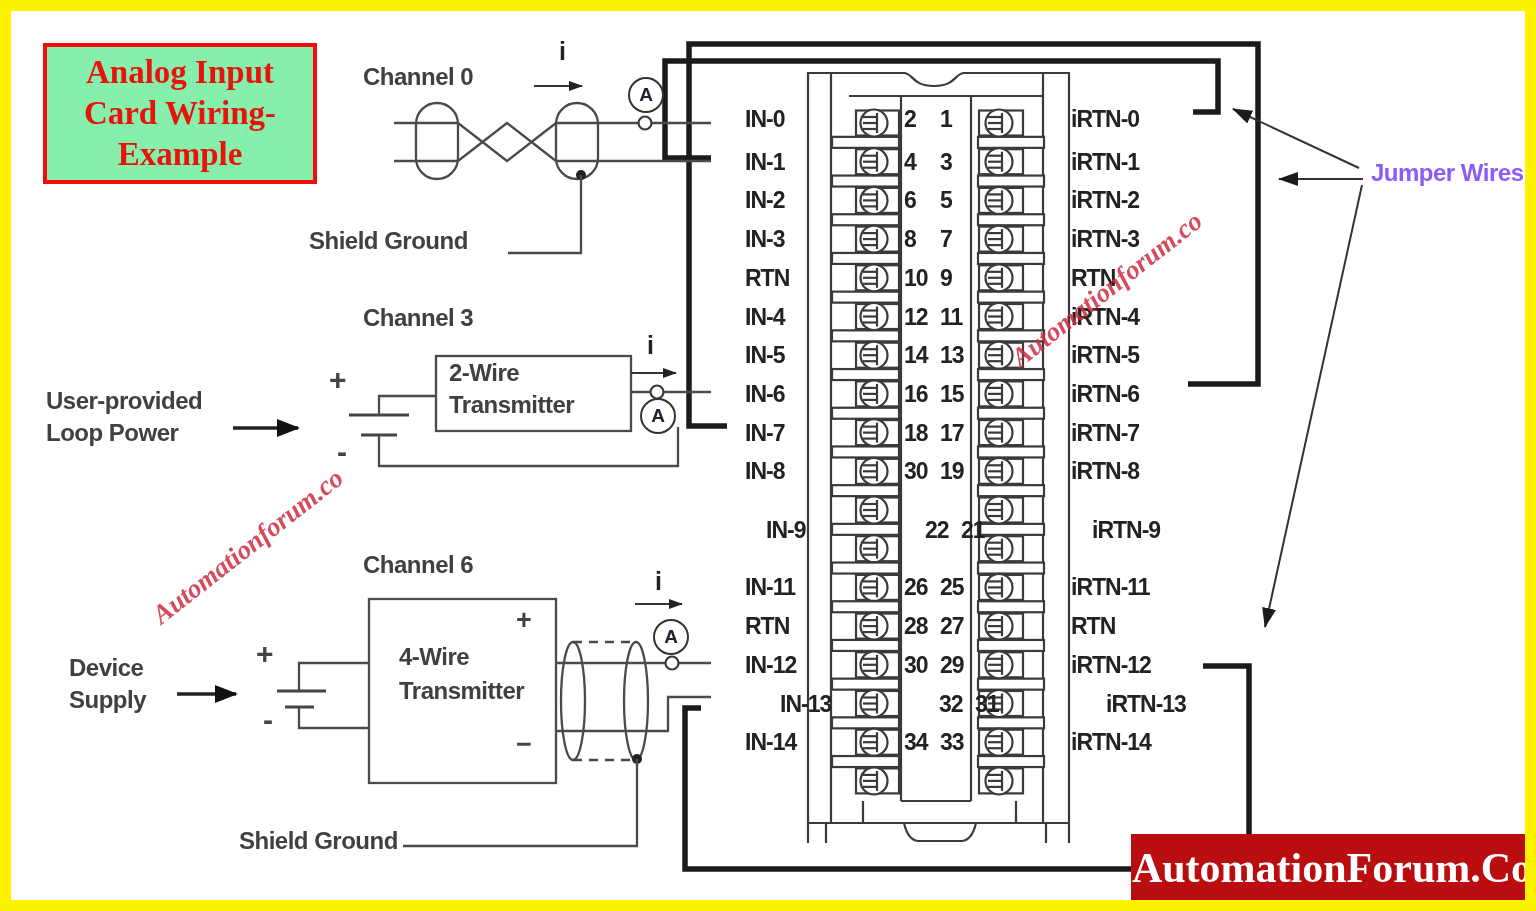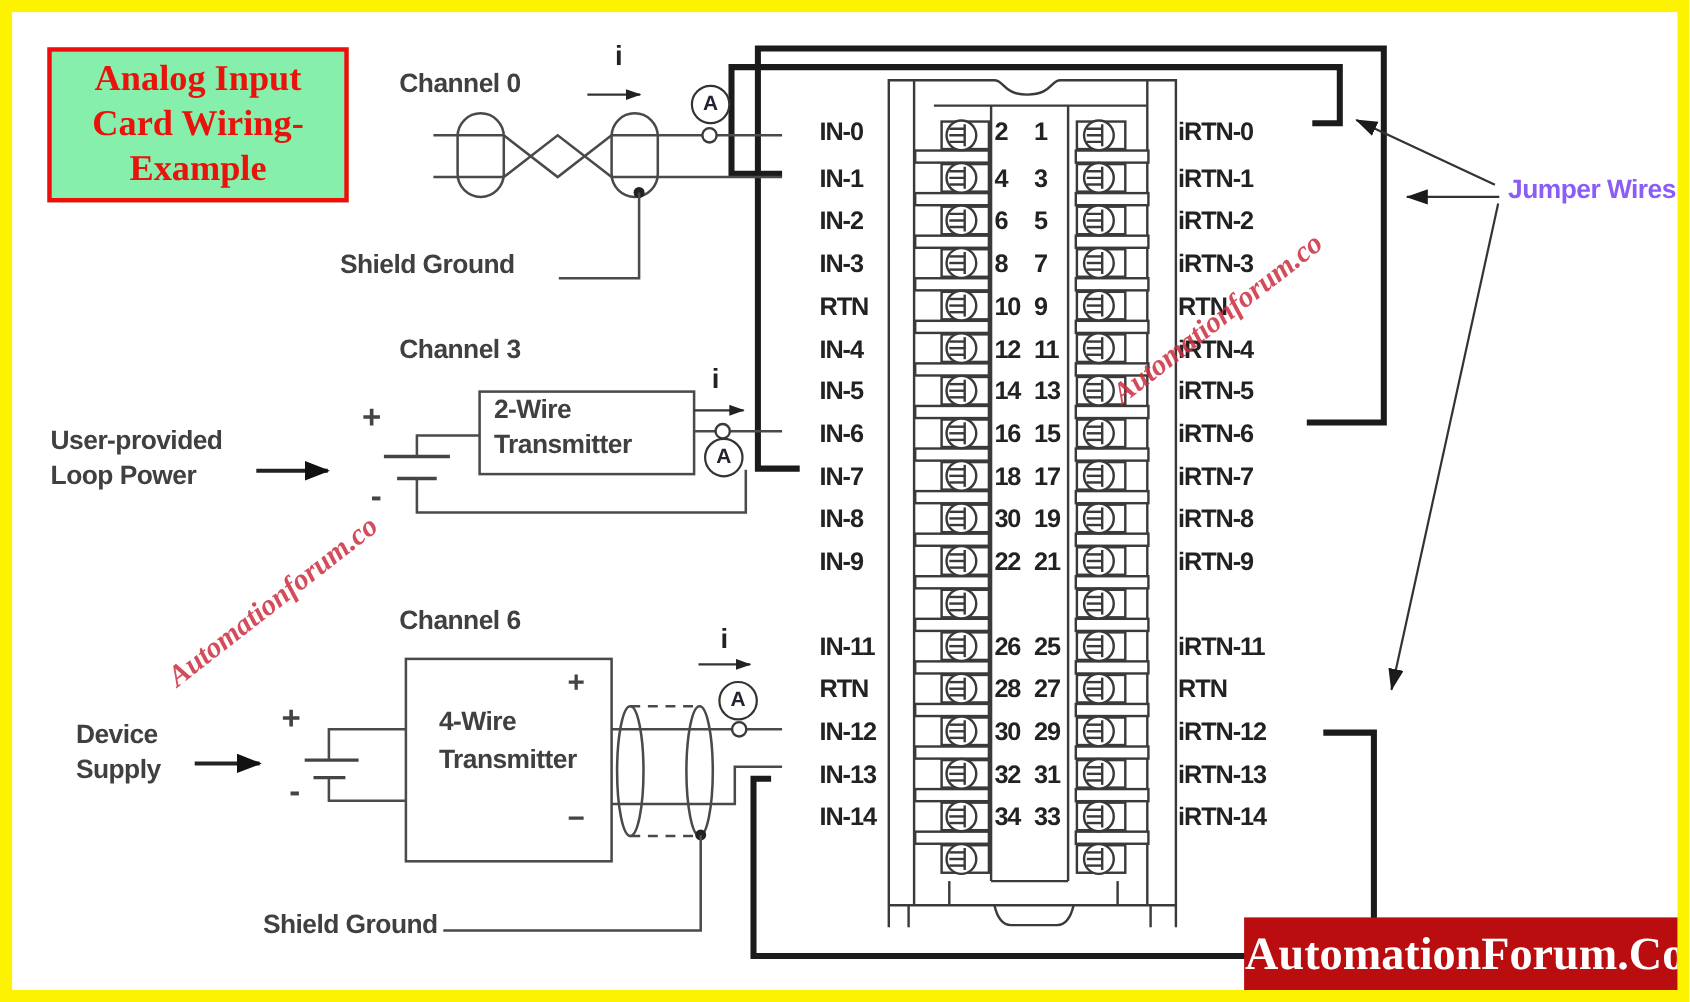--- a/index.html
+++ b/index.html
@@ -482,21 +482,21 @@
       <span class="ne">18</span>
       <span class="no">17</span>
       <span class="tr">iRTN-7</span>
     </div>
       <div class="trow" style="top: 441.3px; padding-left: 28px;">
       <span class="tl">IN-8</span>
       <span class="ne">30</span>
       <span class="no">19</span>
       <span class="tr">iRTN-8</span>
     </div>
-      <div class="trow" style="top: 480px;">
+      <div class="trow" style="top: 500px; margin-left: 21px;">
       <span class="tl">IN-9</span>
       <span class="ne">22</span>
       <span class="no">21</span>
       <span class="tr">iRTN-9</span>
     </div>
       <div class="trow" style="top: 557.4px;">
       <span class="tl">IN-11</span>
       <span class="ne">26</span>
       <span class="no">25</span>
       <span class="tr">iRTN-11</span>
@@ -506,21 +506,21 @@
       <span class="ne">28</span>
       <span class="no">27</span>
       <span class="tr">RTN</span>
     </div>
       <div class="trow" style="top: 634.8px;">
       <span class="tl">IN-12</span>
       <span class="ne">30</span>
       <span class="no">29</span>
       <span class="tr">iRTN-12</span>
     </div>
-      <div class="trow" style="top: 673.5px;">
+      <div class="trow" style="top: 673.5px; margin-left: 35px;">
       <span class="tl">IN-13</span>
       <span class="ne">32</span>
       <span class="no">31</span>
       <span class="tr">iRTN-13</span>
     </div>
       <div class="trow" style="top: 712.2px;">
       <span class="tl">IN-14</span>
       <span class="ne">34</span>
       <span class="no">33</span>
       <span class="tr">iRTN-14</span>

